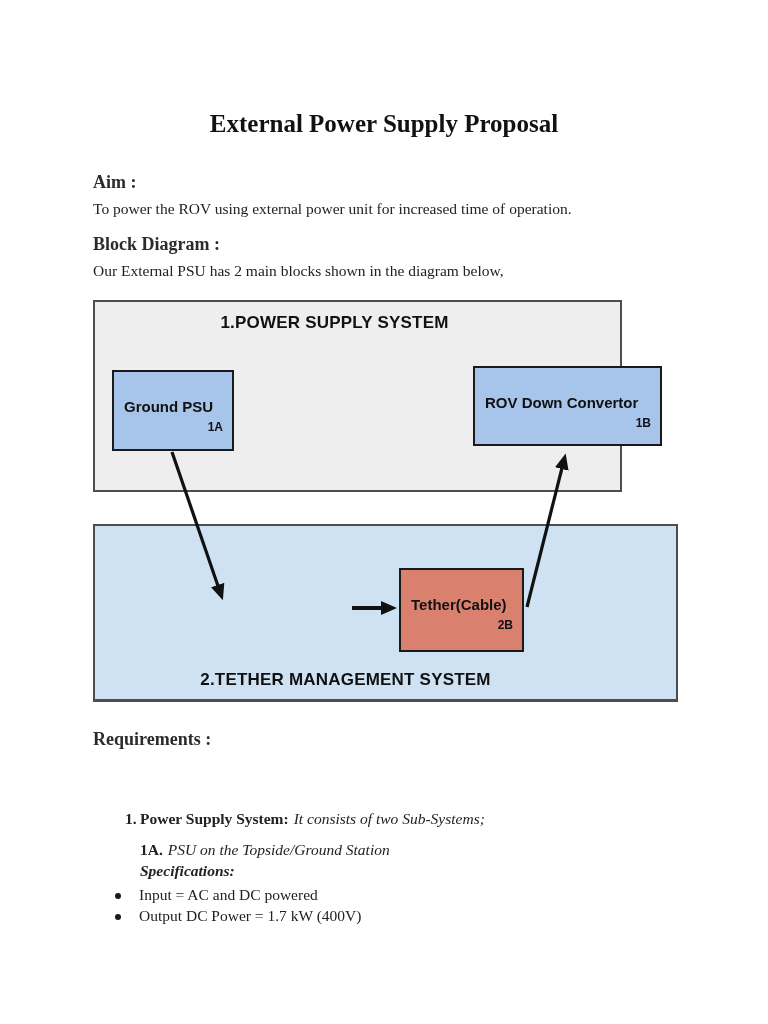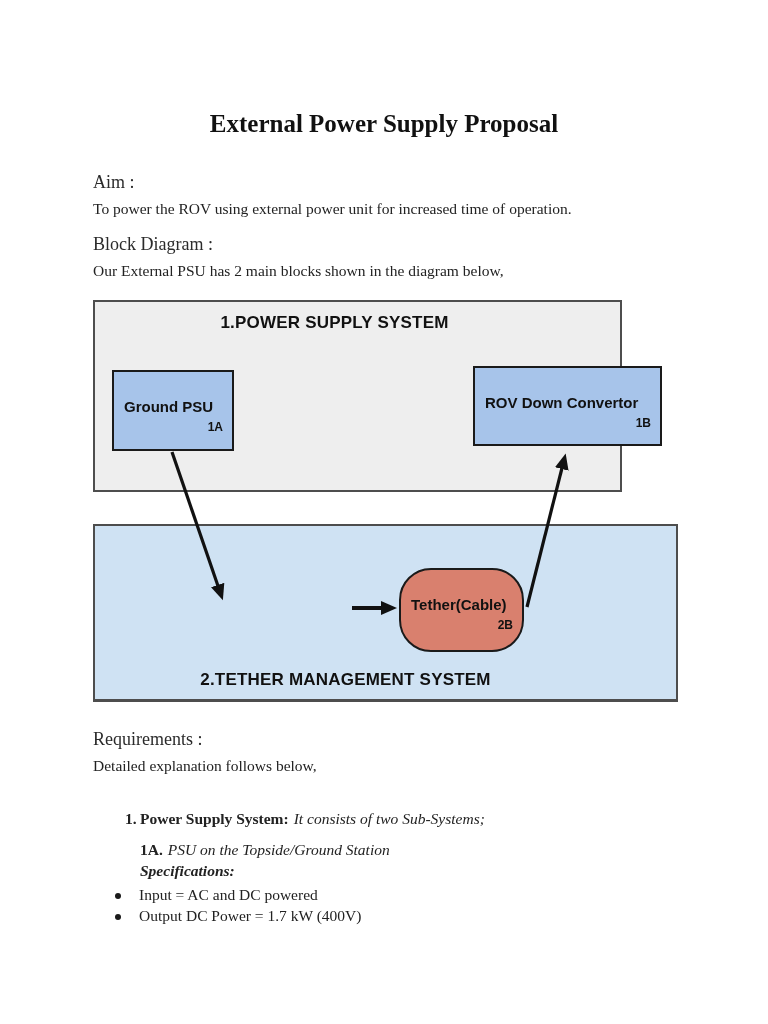--- a/index.html
+++ b/index.html
@@ -7,21 +7,21 @@
     position:relative; width:768px; height:1024px; background:#ffffff;
     font-family:"Liberation Serif", serif; color:#1c1c1c; overflow:hidden;
   }
   .abs { position:absolute; }
 
   
   .doc-title {
     top:110px; left:0; width:768px; text-align:center;
     font-size:25px; font-weight:bold; color:#111;
   }
-  .heading { left:93px; font-size:18px; font-weight:normal; color:#2b2b2b; }
+  .heading { left:93px; font-size:18px; font-weight:bold; color:#2b2b2b; }
   .body-text { left:93px; font-size:15.5px; color:#222; }
 
   #aim-heading   { top:172px; }
   #aim-body      { top:200px; }
   #bd-heading    { top:234px; }
   #bd-body       { top:262px; }
   #req-heading   { top:729px; }
   #req-body      { top:757px; }
 
   
@@ -101,39 +101,38 @@
     <div class="block" id="blk-rov" style="background-color: rgb(167, 196, 234);">
       <span class="label">ROV Down Convertor</span>
       <span class="tag">1B</span>
     </div>
   </div>
 
   <div class="sys-box" id="tms-box" style="background-color: rgb(207, 226, 243);">
     <div class="sys-title" id="tms-title">2.TETHER MANAGEMENT SYSTEM</div>
 
 
-    <div class="block" id="blk-tether" style="background-color: rgb(217, 128, 110); border-radius: 32px;">
+    <div class="block" id="blk-tether" style="background-color: rgb(217, 128, 110);">
       <span class="label">Tether(Cable)</span>
       <span class="tag">2B</span>
     </div>
   </div>
 
   <svg id="connectors" viewBox="0 0 768 1024" xmlns="http://www.w3.org/2000/svg">
     <defs>
       <marker id="ah" markerUnits="userSpaceOnUse" markerWidth="17" markerHeight="15" refX="1" refY="7" orient="auto">
         <path d="M0,0 L16,7 L0,14 Z" fill="#111111"></path>
       </marker>
     </defs>
     <path d="M172,452 L218,586" stroke="#111111" stroke-width="3.2" fill="none" marker-end="url(#ah)"></path>
     <path d="M352,608 L382,608" stroke="#111111" stroke-width="4" fill="none" marker-end="url(#ah)"></path>
     <path d="M527,607 L562,468" stroke="#111111" stroke-width="3.2" fill="none" marker-end="url(#ah)"></path>
   </svg>
 
   <div class="abs heading" id="req-heading">Requirements :</div>
-  <div class="abs body-text" id="req-body">Detailed explanation follows below,</div>
 
   <div class="list-line" id="li-1">
     <span class="num">1.</span>
     <span class="abs at140"><span class="b">Power Supply System:</span><span class="rest">It consists of two Sub-Systems;</span></span>
   </div>
 
   <div class="list-line" id="li-1a">
     <span class="abs at140"><span class="b">1A.</span><span class="rest">PSU on the Topside/Ground Station</span></span>
   </div>
 

